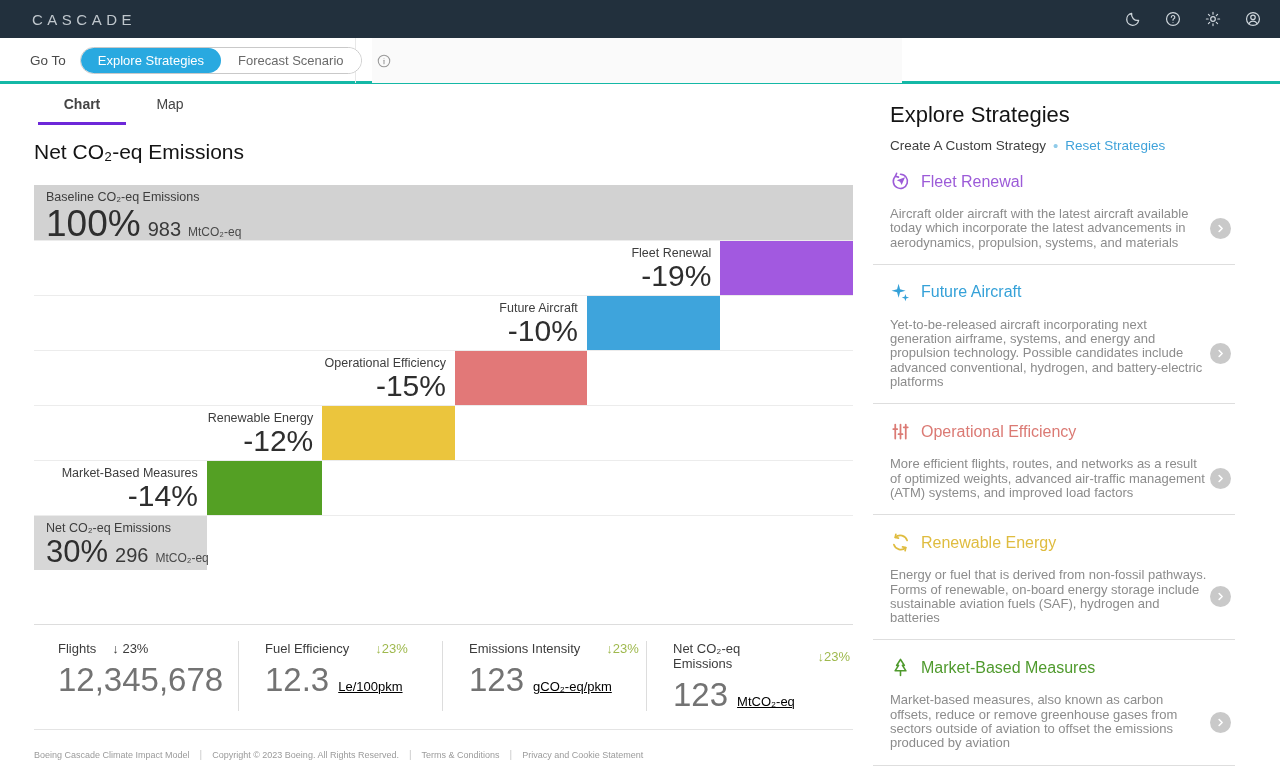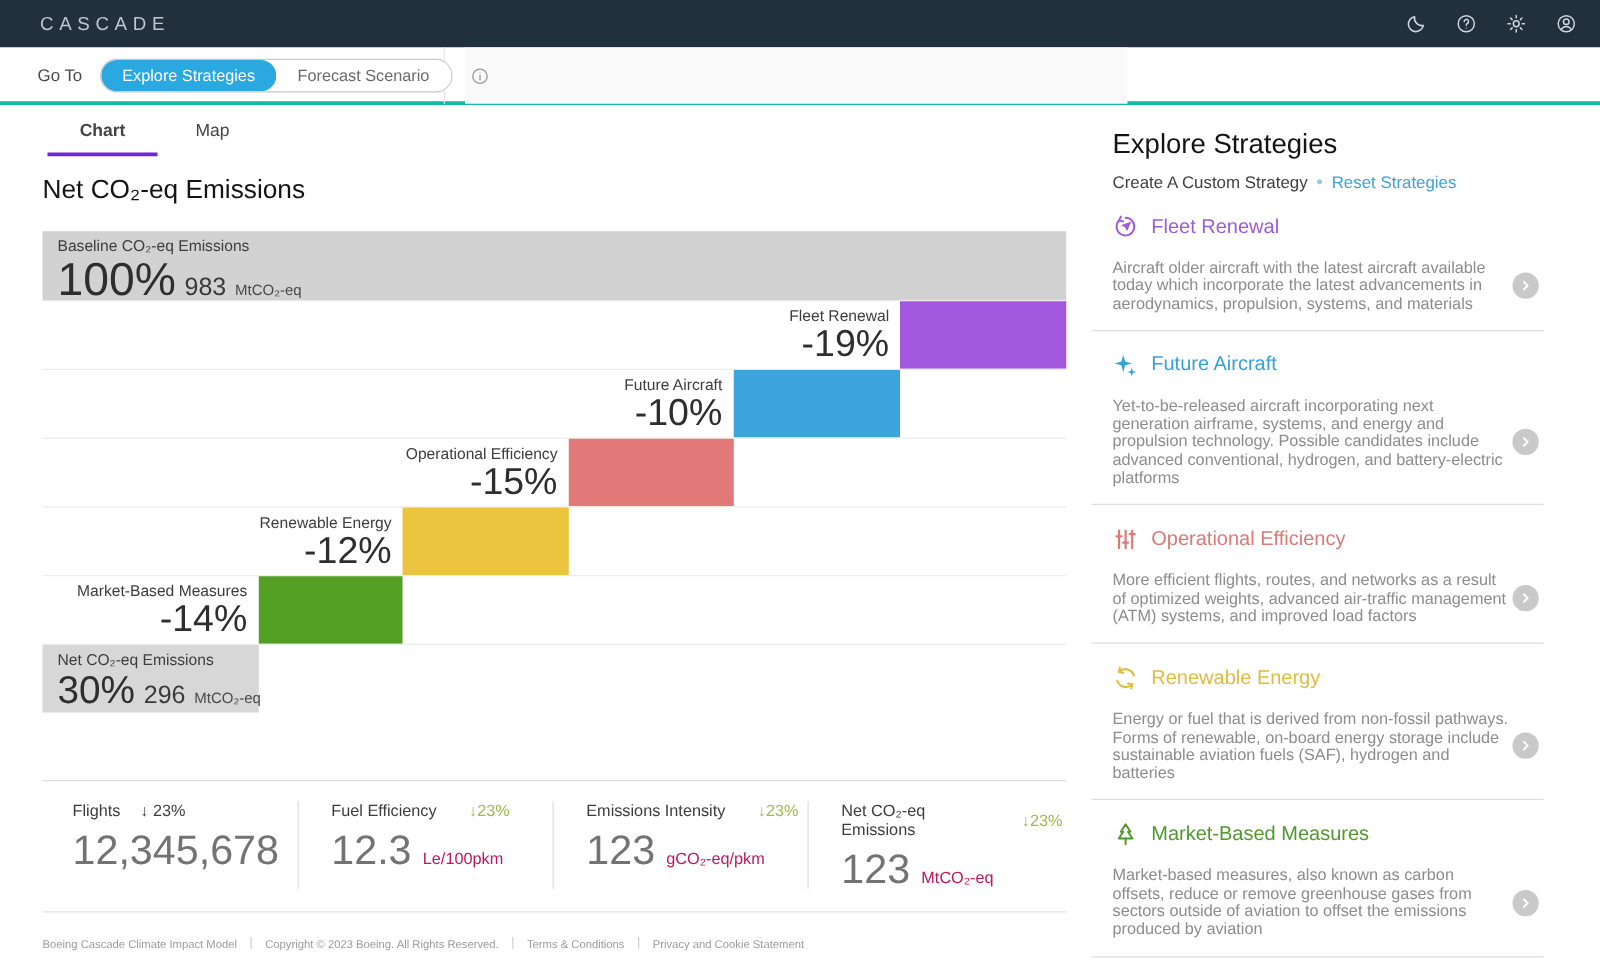--- a/index.html
+++ b/index.html
@@ -59,21 +59,21 @@
   .metrics-row { display:flex; margin-top:16px; padding-bottom:18px; border-bottom:1px solid #e4e4e4; }
   .metric { width:204px; padding-left:26px; }
   .metric:first-child { padding-left:24px; }
   .metric + .metric { border-left:1px solid #ddd; }
   .metric-top { display:flex; align-items:center; gap:16px; font-size:13px; color:#3c3c3c; }
   .metric-delta { font-size:13px; }
   .metric-delta.dark { color:#3c3c3c; }
   .metric-delta.green { color:#9fb94e;margin-left:10px; }
   .metric-line2 { display:flex; align-items:baseline; gap:9px; margin-top:7px; line-height:1; }
   .metric-value { font-size:33px; color:#737373; }
-  .metric-unit { font-size:13px; color:#be185d; }
+  .metric-unit { font-size:13px; color:#000000;text-decoration:underline; }
 
   
   .panel { position:absolute; top:102px; left:873px; width:362px; }
   .panel-title { font-size:22px; color:#141414; font-weight:400; padding-left:17px; }
   .panel-sub { display:flex; align-items:center; gap:7px; margin-top:9px; padding-left:17px; font-size:13.5px; }
   .create-link { color:#3f3f3f; cursor:pointer; }
   .dot-sep { color:#8fcbe9; font-size:15px; }
   .reset-link { color:#3fa2da; cursor:pointer; }
   .strategy { }
   .strategy-header { display:flex; align-items:center; gap:10px; margin-top:17px; padding-left:17px; }

